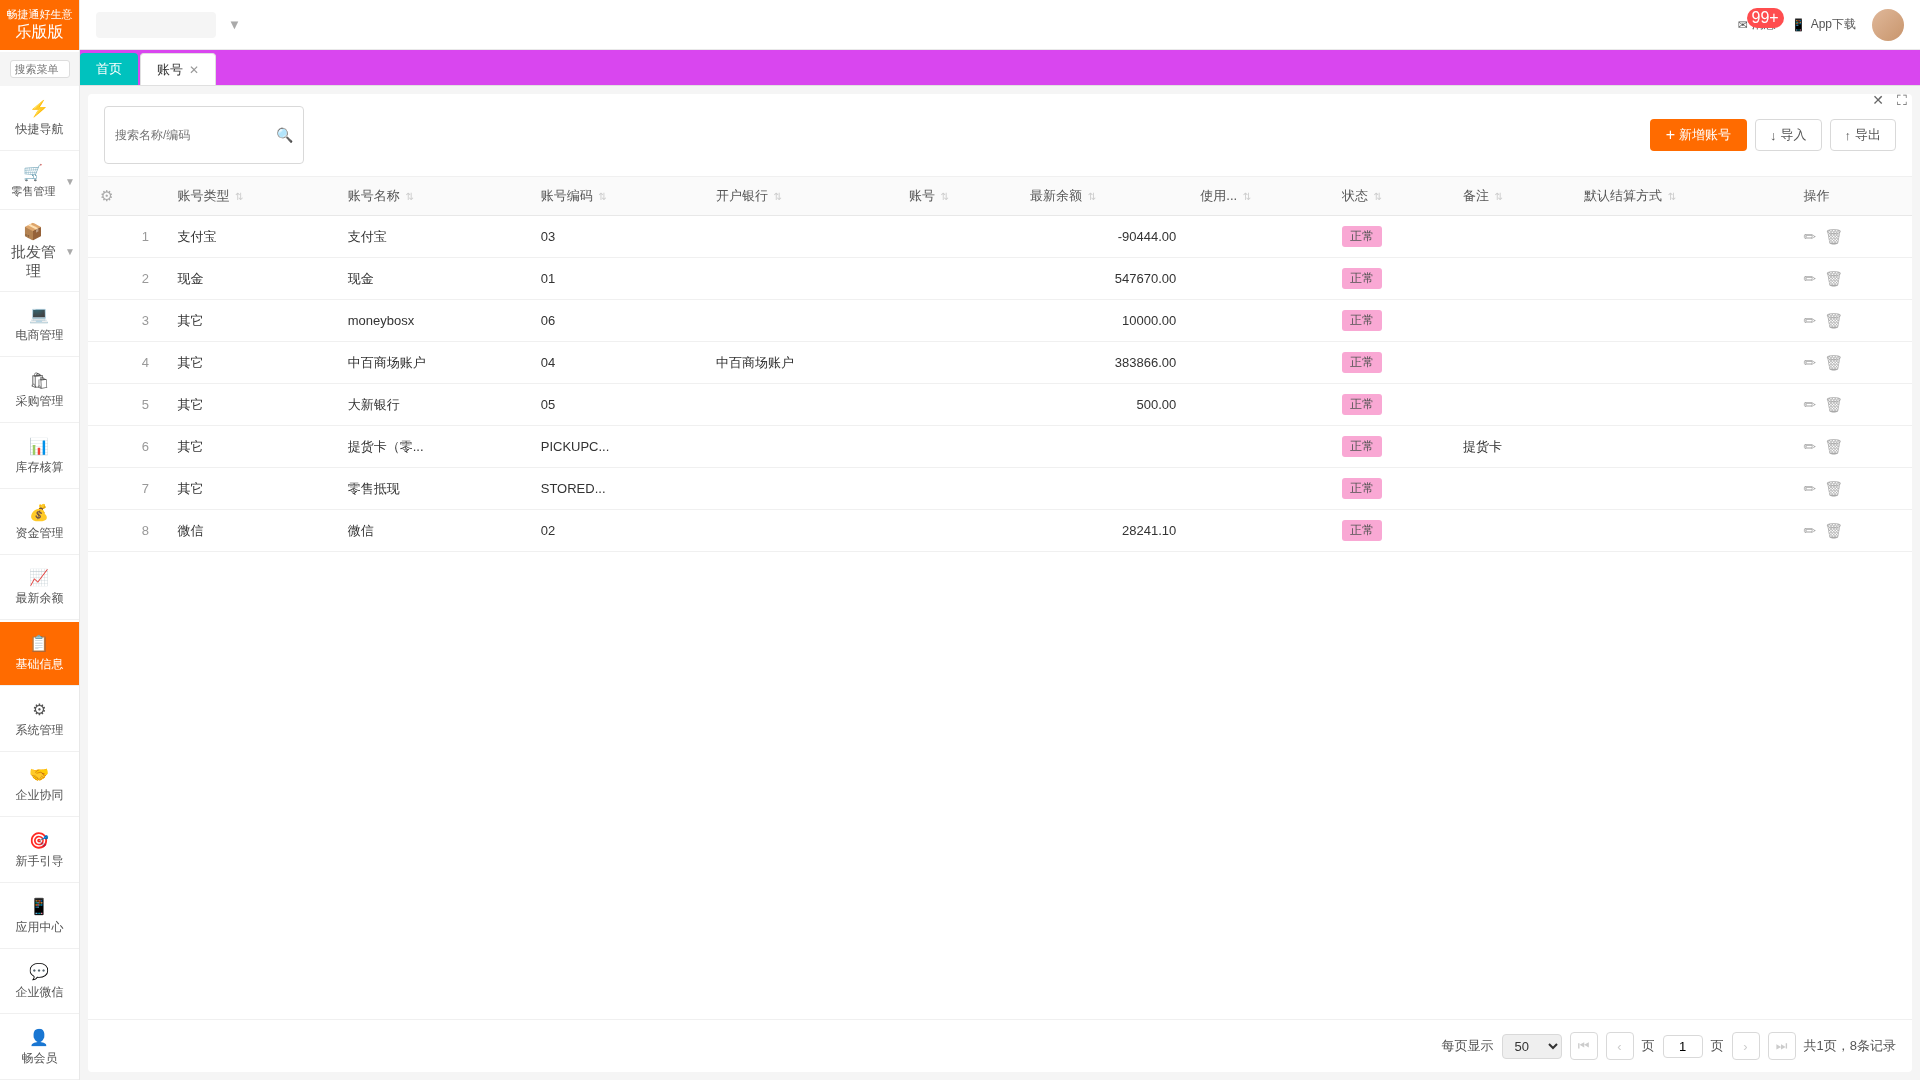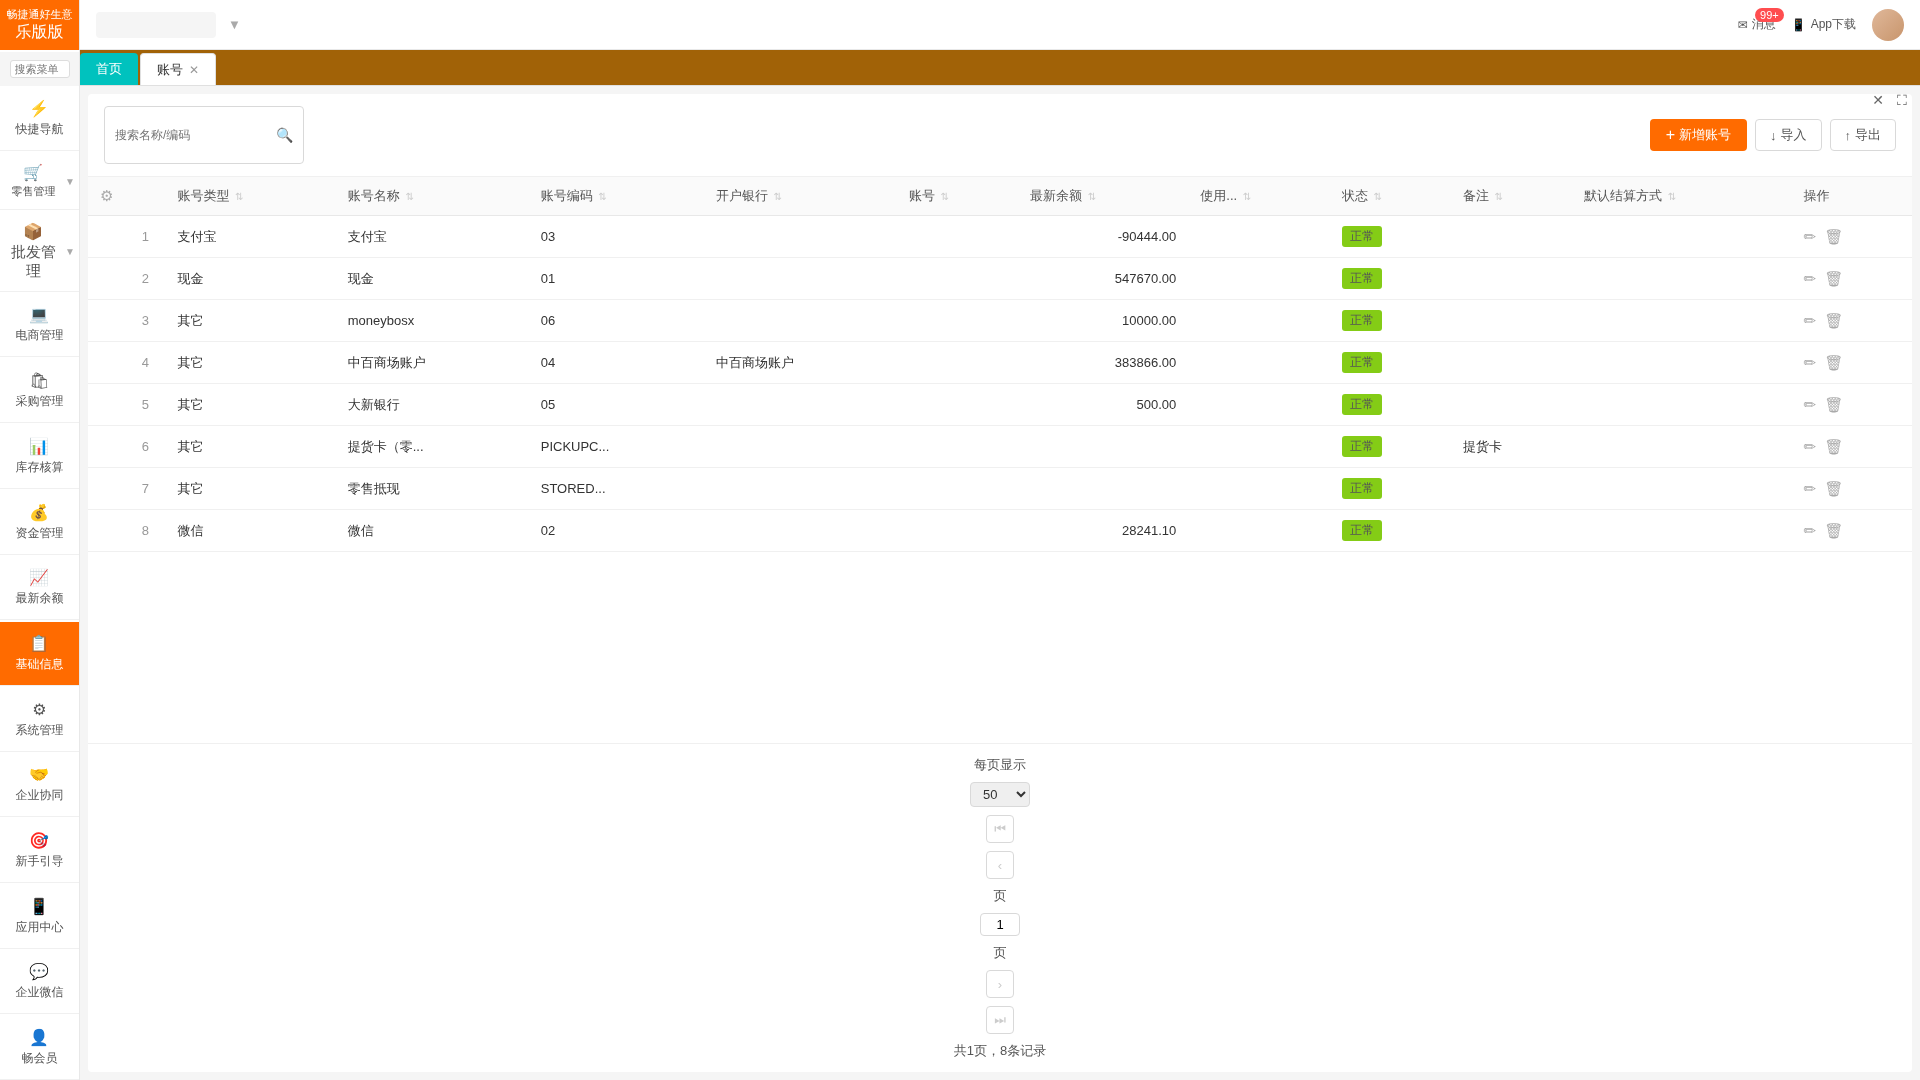--- a/index.html
+++ b/index.html
@@ -93,21 +93,21 @@
       gap: 4px;
       font-size: 12px;
       color: #555;
       cursor: pointer;
       position: relative;
     }
     .badge {
       background: #ff4d4f;
       color: white;
       border-radius: 10px;
-      font-size: 11px;
+      font-size: 16px;
       padding: 1px 5px;
       position: absolute;
       top: -8px;
       right: -8px;
     }
     .topbar-app {
       display: flex;
       align-items: center;
       gap: 4px;
       font-size: 12px;
@@ -118,21 +118,21 @@
       width: 32px;
       height: 32px;
       border-radius: 50%;
       background: #ccc;
       cursor: pointer;
     }
 
     
     .tabbar {
       height: 36px;
-      background: #a16207;
+      background: #d946ef;
       display: flex;
       align-items: flex-end;
       padding: 0 0;
       flex-shrink: 0;
       border-bottom: 1px solid #e0e0e0;
     }
     .tab {
       height: 32px;
       padding: 0 16px;
       display: flex;
@@ -280,37 +280,36 @@
     }
     .data-table .col-num { width: 40px; text-align: center; color: #999; }
     .status-tag {
       background: #f0f0f0;
       color: #555;
       border-radius: 3px;
       padding: 2px 8px;
       font-size: 12px;
       display: inline-block;
     }
-    .status-normal { background: #84cc16; color: #555; }
+    .status-normal { background: #f9a8d4; color: #555; }
     .action-btns { display: flex; gap: 8px; }
     .action-btn { cursor: pointer; color: #aaa; font-size: 15px; }
     .settings-col { width: 30px; text-align: center; }
     .settings-icon { color: #aaa; cursor: pointer; font-size: 15px; }
 
     
     .pagination {
       padding: 12px 16px;
       display: flex;
       align-items: center;
       justify-content: flex-end;
       gap: 8px;
       border-top: 1px solid #f0f0f0;
       font-size: 13px;
       color: #555;
-      flex-direction: column;
     }
     .page-size-select {
       border: 1px solid #d9d9d9;
       border-radius: 4px;
       padding: 3px 8px;
       font-size: 13px;
       color: #333;
     }
     .page-btn {
       width: 28px;

